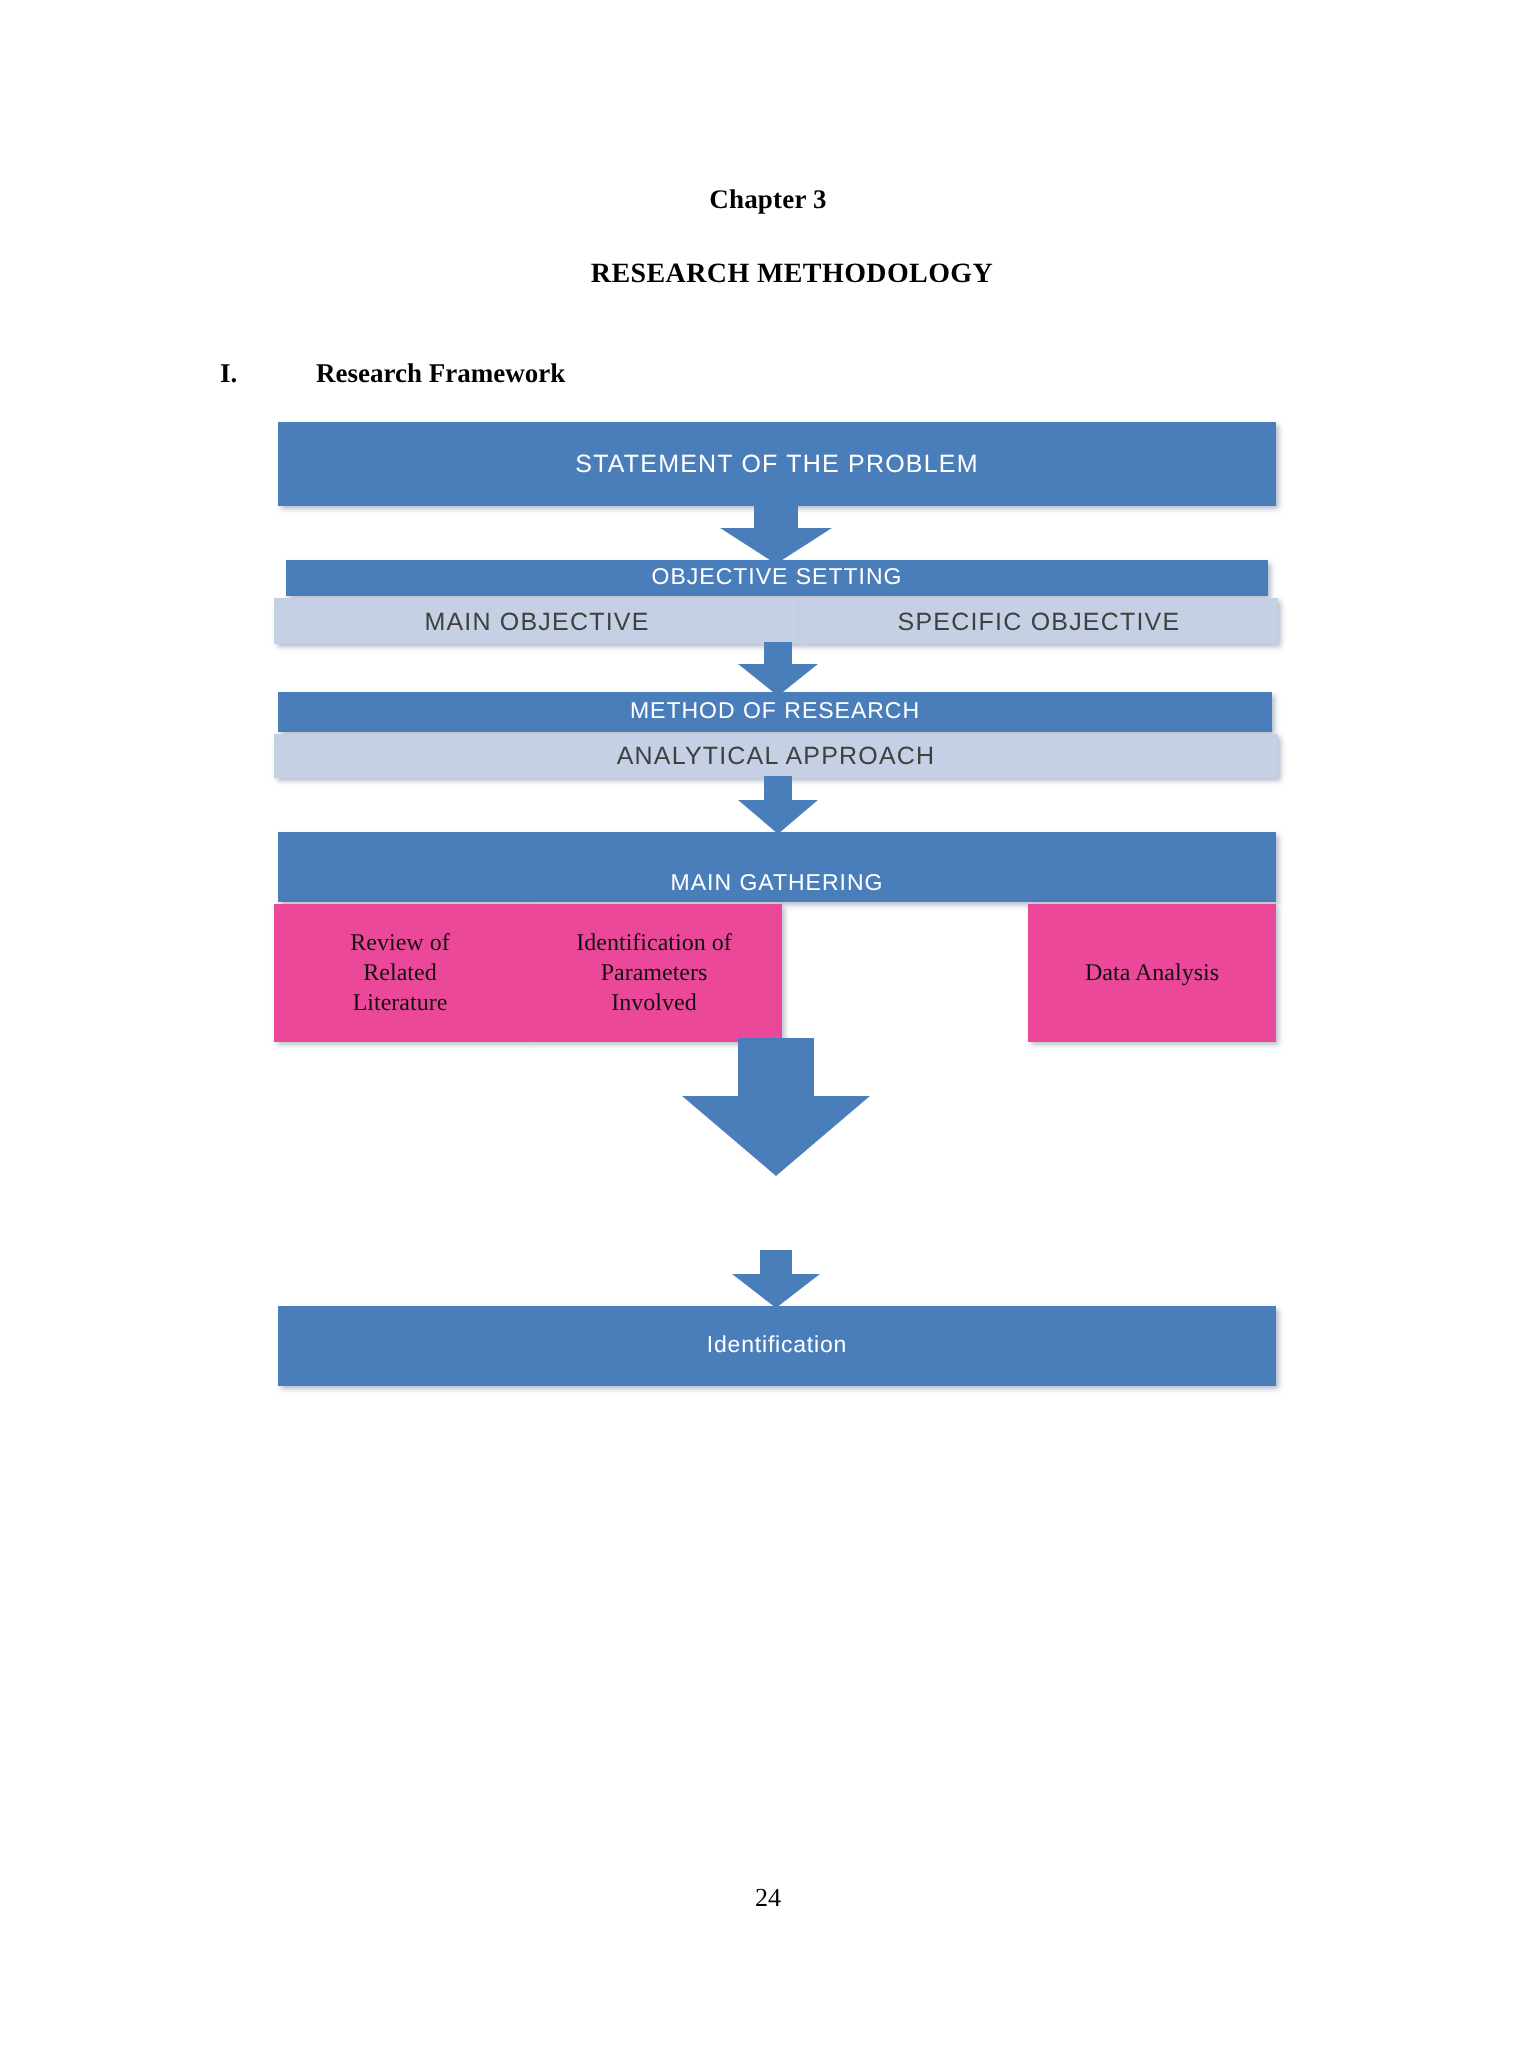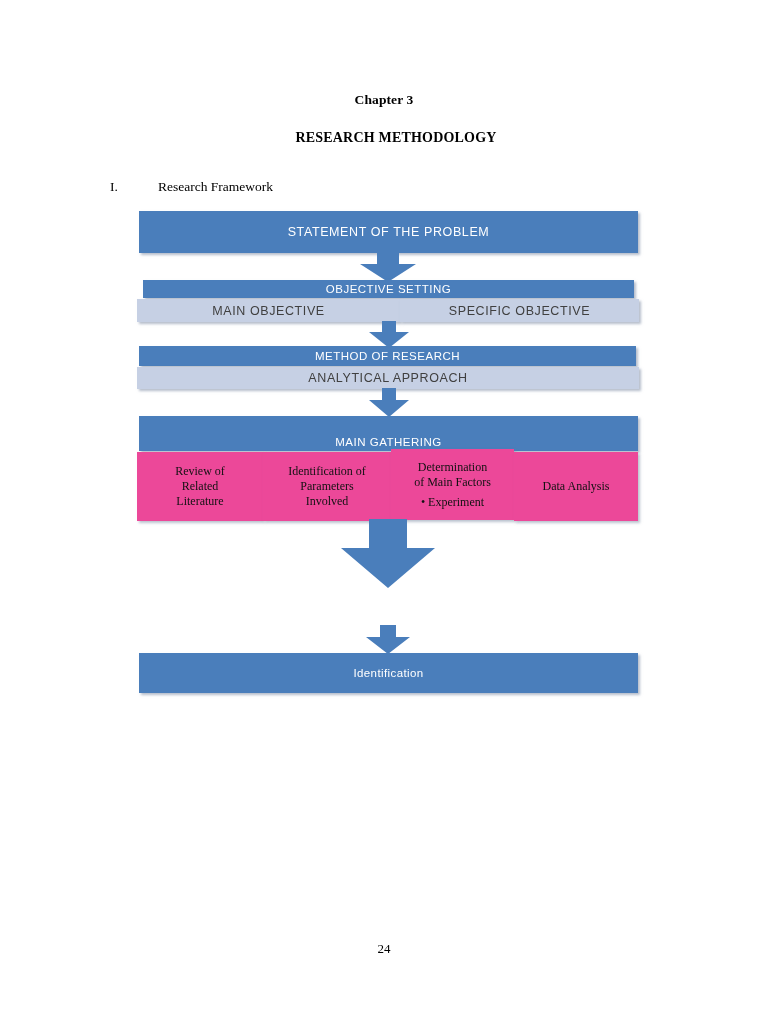--- a/index.html
+++ b/index.html
@@ -43,20 +43,21 @@
     font-size: 14px;
     font-weight: bold;
     letter-spacing: 0.2px;
     margin-left: 12px;
   }
   .section-line {
     position: absolute;
     top: 179px;
     left: 110px;
     font-size: 13.5px;
+    font-weight: bold;
   }
   .section-num {
     display: inline-block;
     width: 48px;
   }
   .section-label {
     display: inline-block;
   }
 
   
@@ -279,25 +280,20 @@
       <span>Related</span>
       <span>Literature</span>
     </div>
 
     <div class="dg-cell" id="dg-identification">
       <span>Identification of</span>
       <span>Parameters</span>
       <span>Involved</span>
     </div>
 
-    <div class="dg-cell" id="dg-determination">
-      <span>Determination</span>
-      <span>of Main Factors</span>
-      <span class="dg-bullet-line">• Experiment</span>
-    </div>
 
     <div class="dg-cell" id="dg-analysis">
       <span>Data Analysis</span>
     </div>
 
     <svg class="arrow" id="arrow-4" viewBox="0 0 94 69" preserveAspectRatio="none">
       <polygon points="28,0 66,0 66,29 94,29 47,69 0,29 28,29" fill="#4a7ebb"></polygon>
     </svg>
 
 

